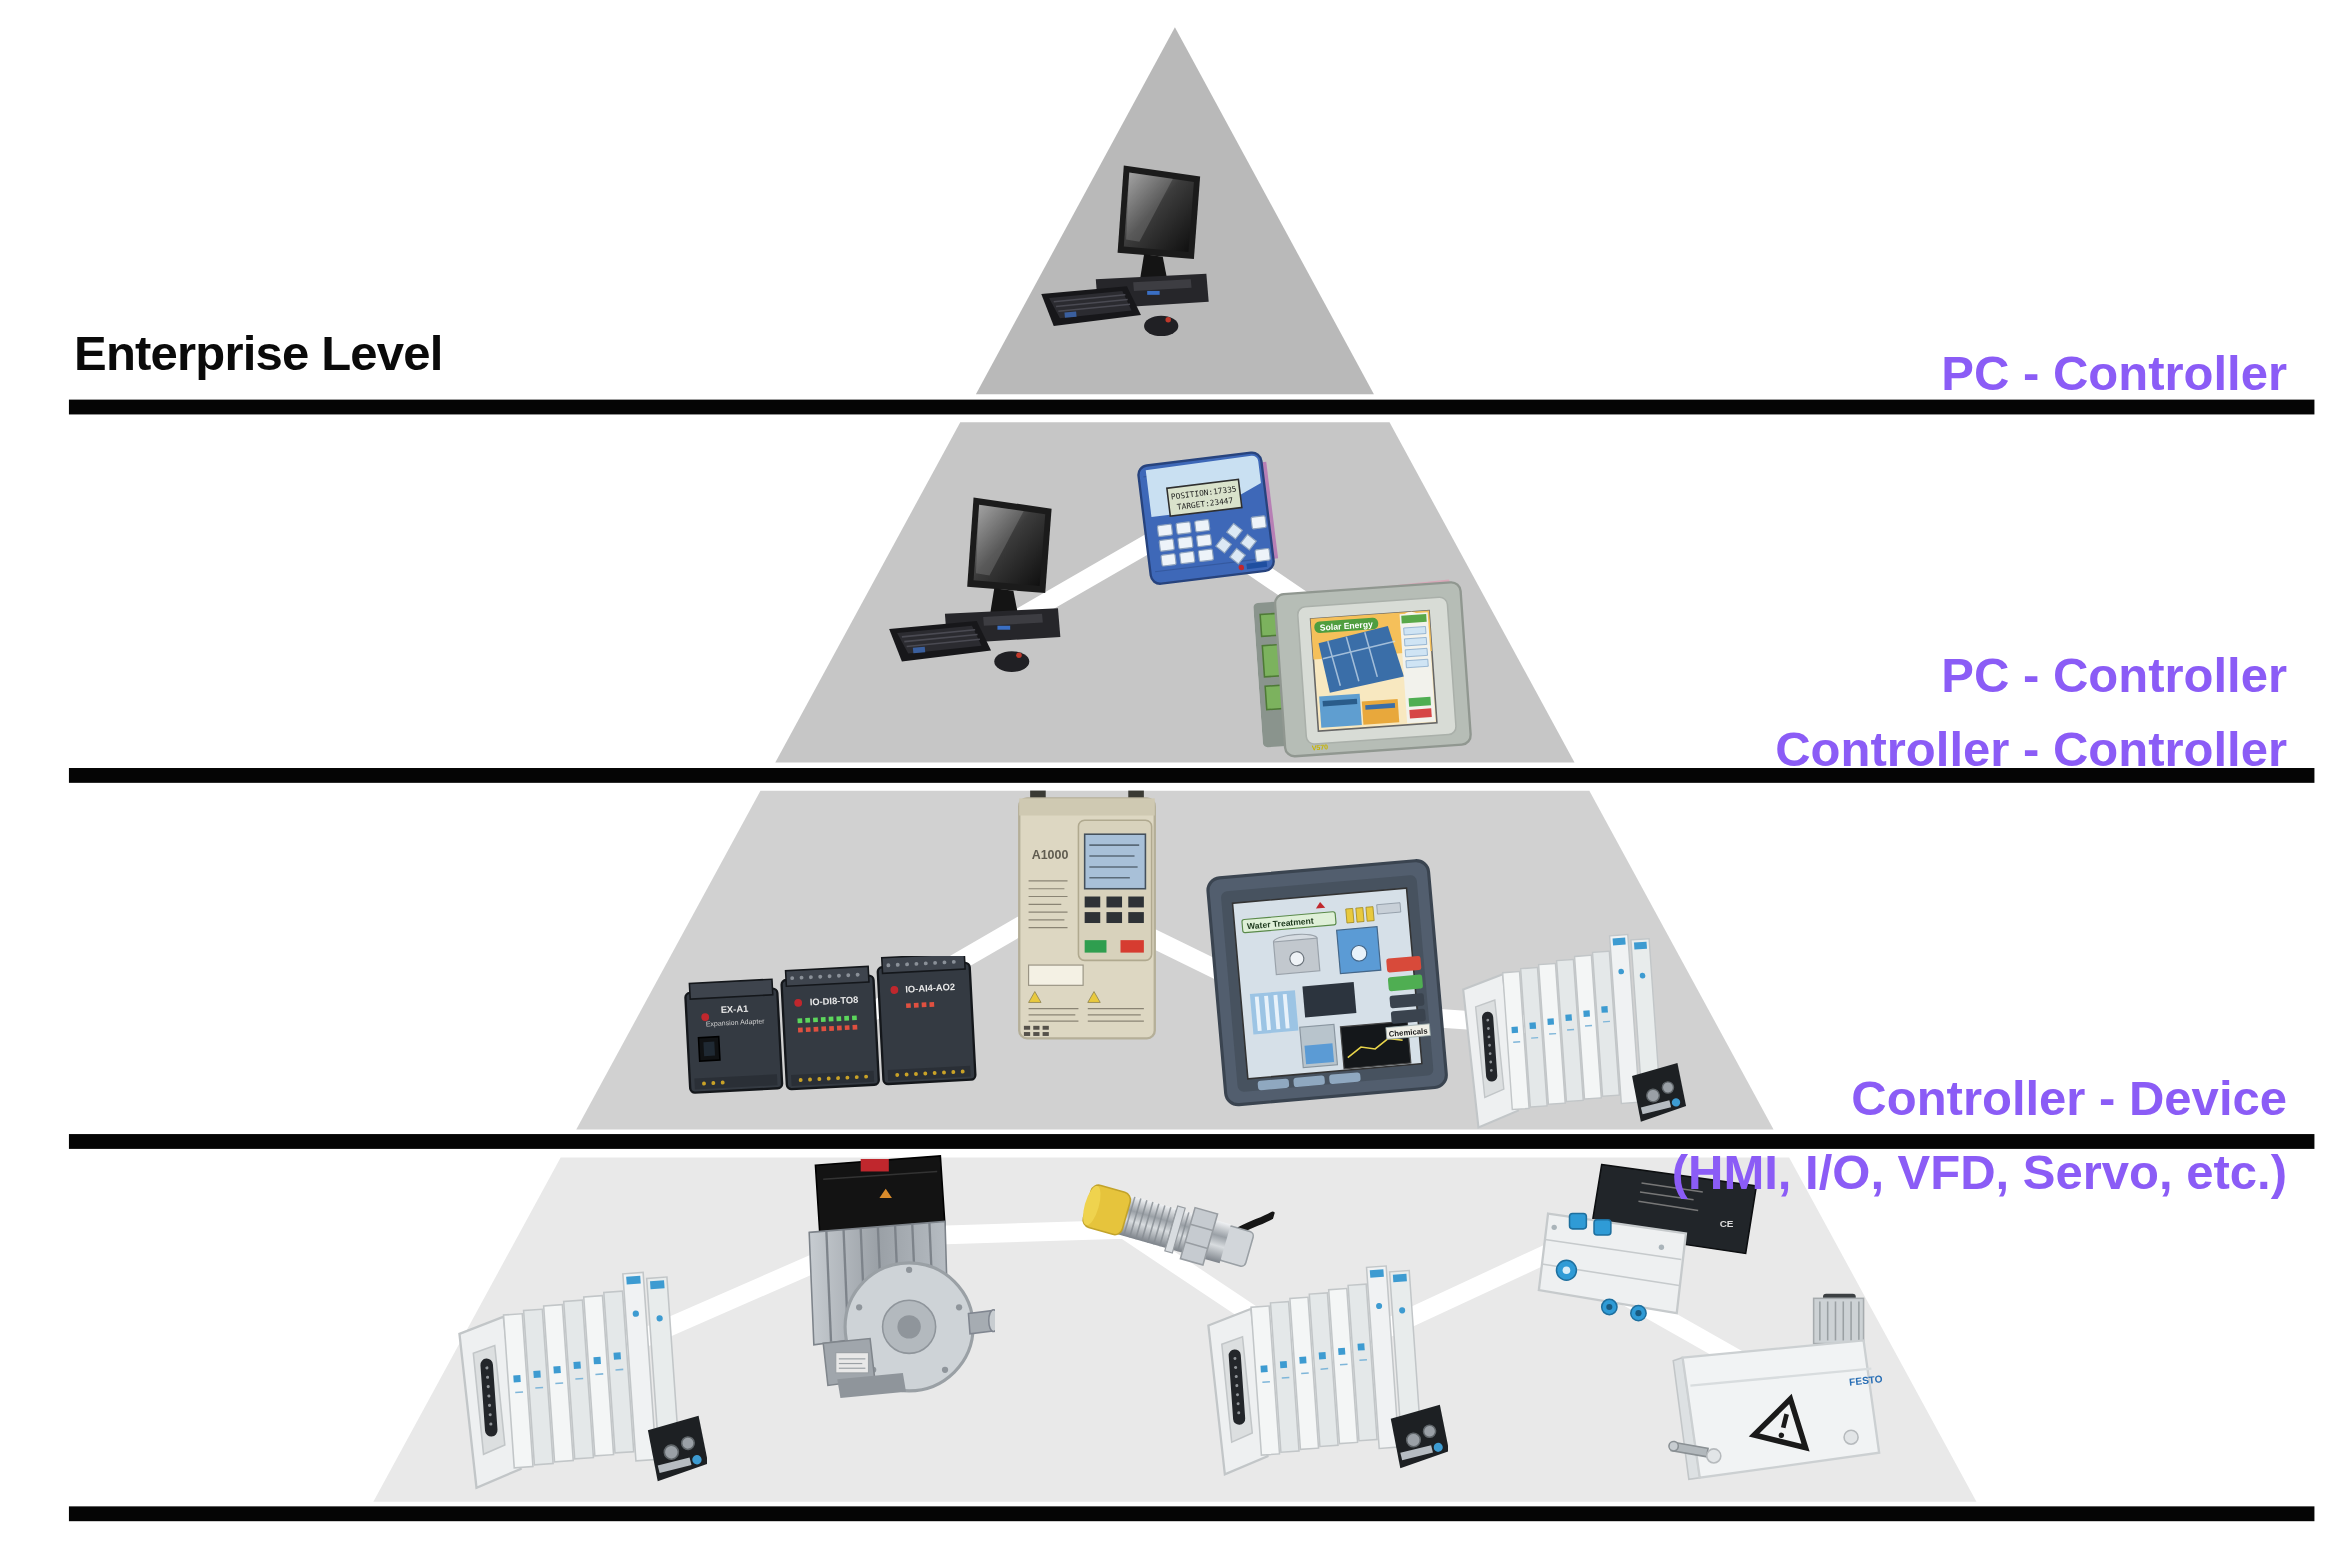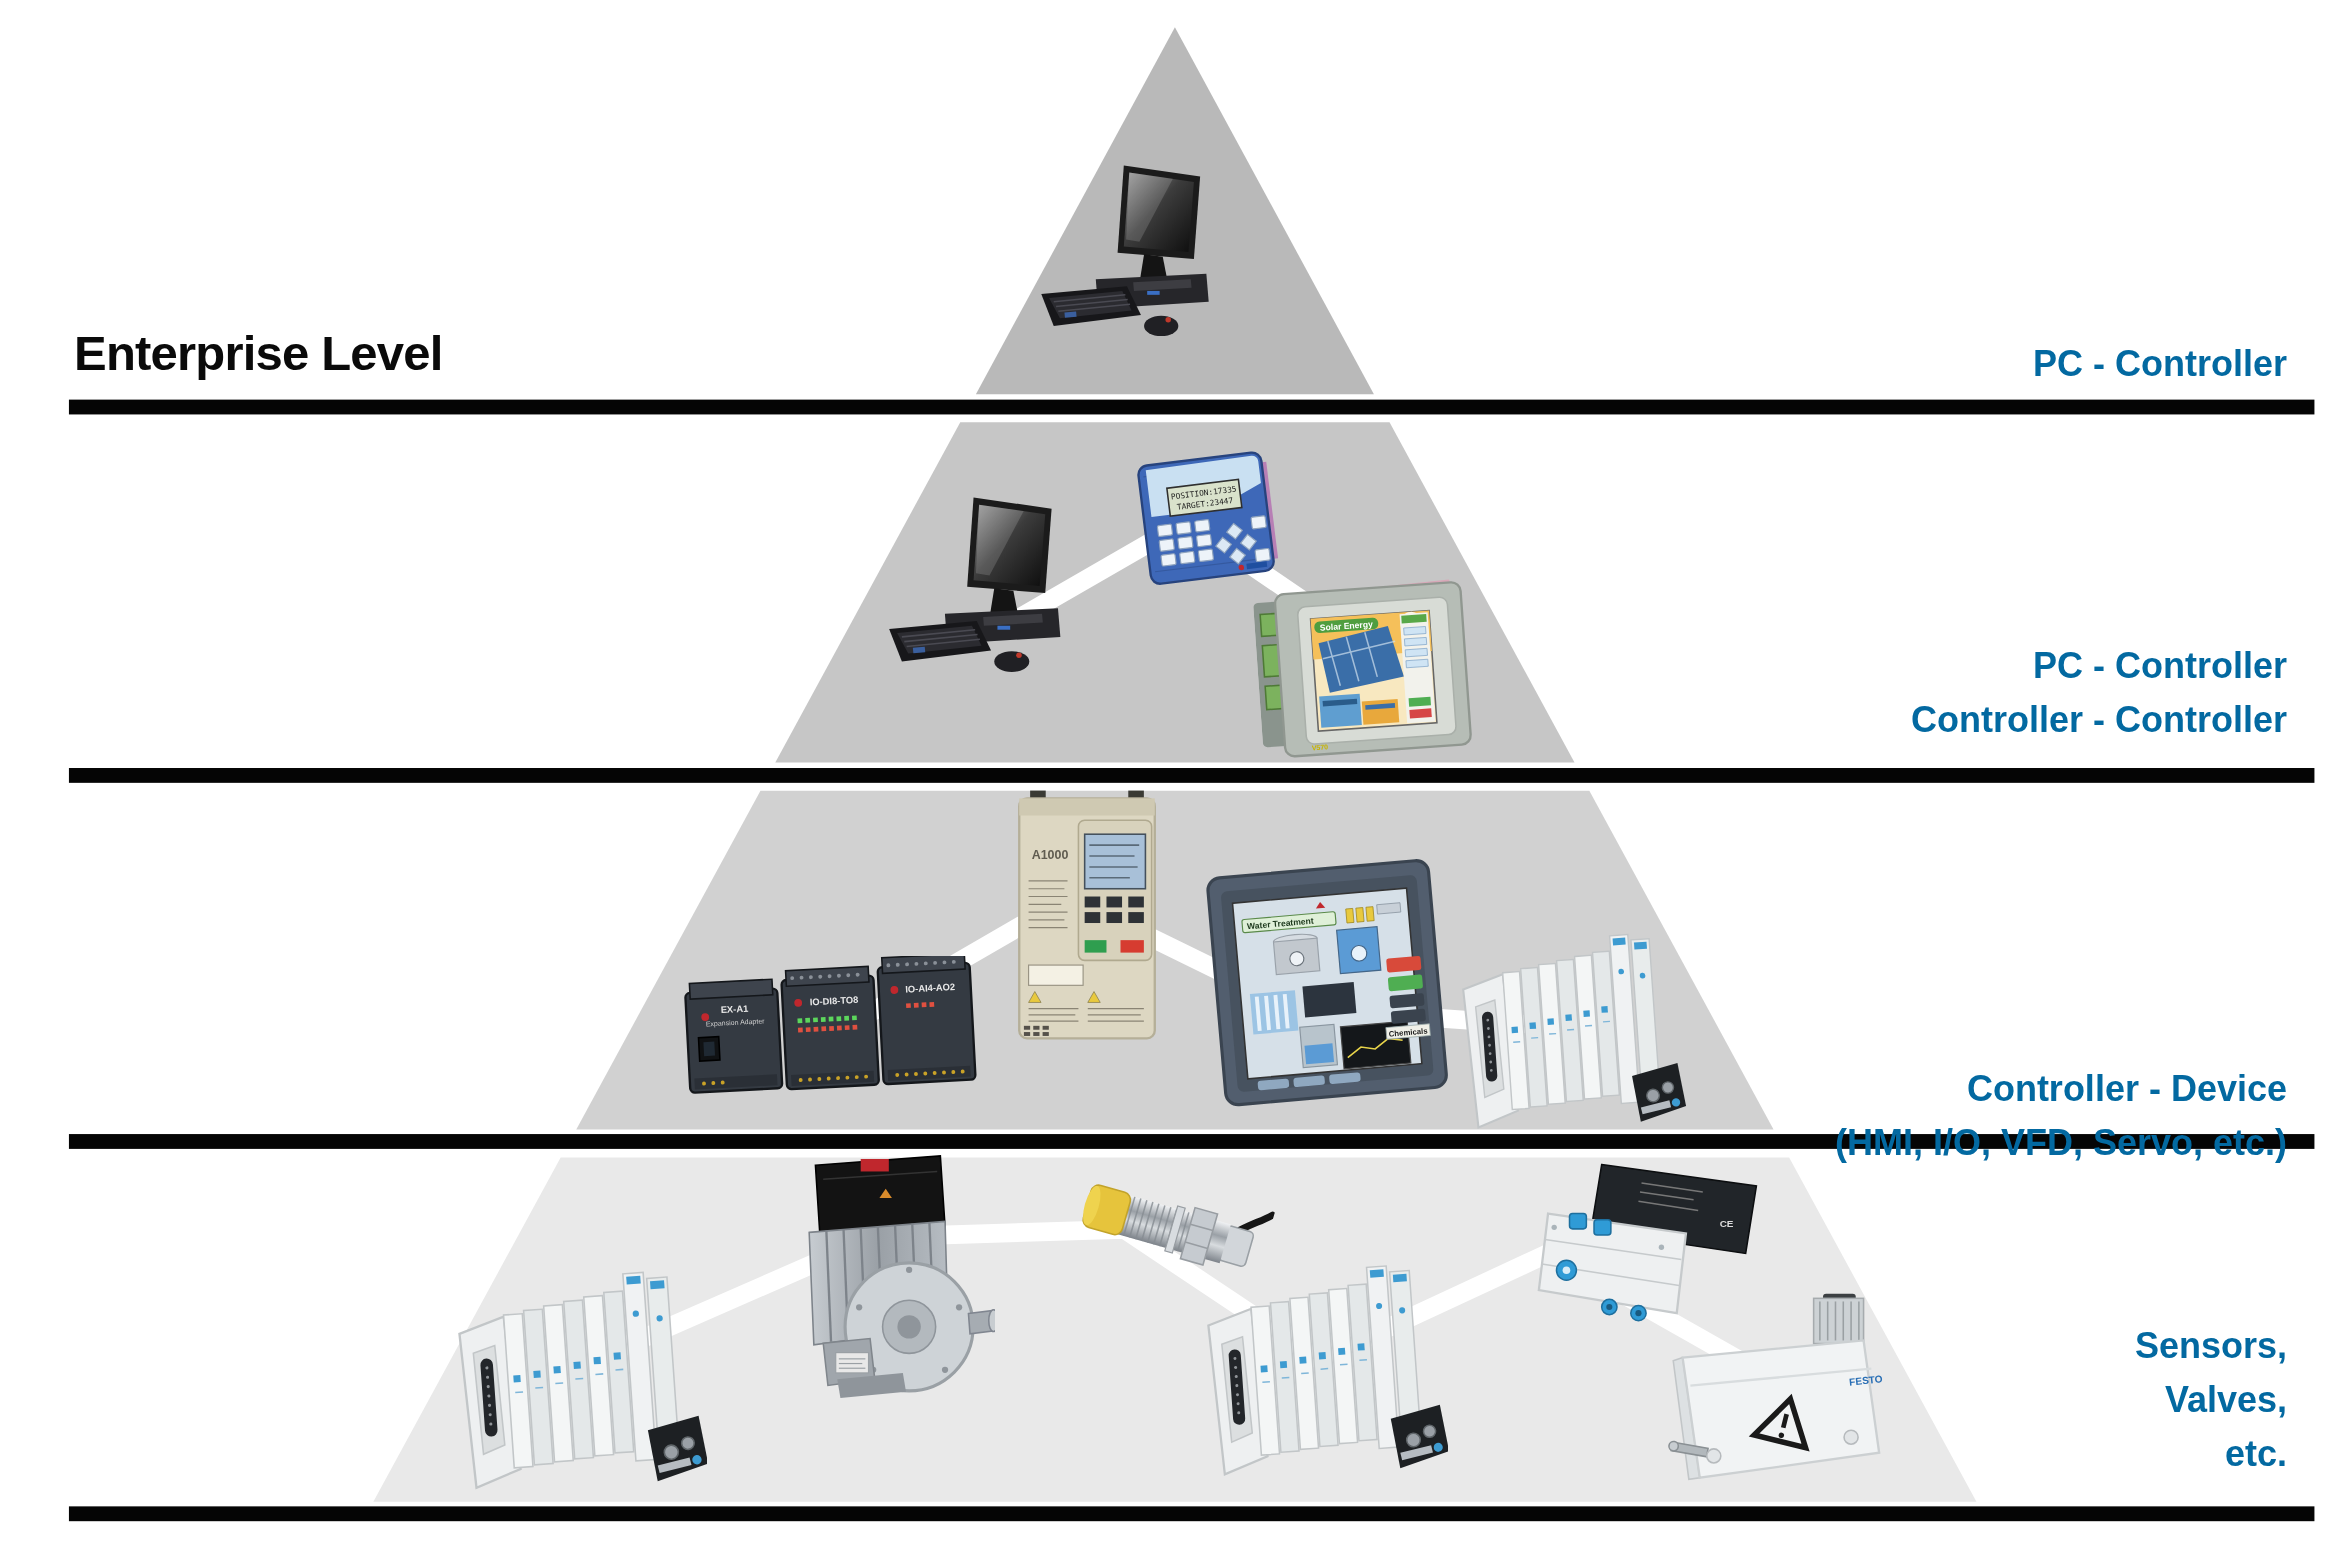--- a/index.html
+++ b/index.html
@@ -5,21 +5,21 @@
   html,body{margin:0;padding:0;background:#ffffff;}
   #canvas{position:relative;width:2342px;height:1561px;background:#ffffff;overflow:hidden;
           font-family:"Liberation Sans",sans-serif;}
   #pyramid-svg{position:absolute;left:0;top:0;z-index:1;}
   .dev{position:absolute;z-index:3;}
   .dev svg{display:block;width:100%;height:100%;}
   .lvl-label{position:absolute;z-index:5;font-weight:bold;font-size:49px;color:#0a0a0a;
              line-height:1.42;letter-spacing:-0.8px;white-space:nowrap;}
   .lvl-label span{display:block;}
   .rt-label{position:absolute;z-index:5;right:55px;text-align:right;font-weight:bold;
-            font-size:36px;color:#0369a1;line-height:1.5;white-space:nowrap;}
+            font-size:49px;color:#8b5cf6;line-height:1.5;white-space:nowrap;}
   .rt-label span{display:block;}
 </style>
 </head>
 <body>
 
 <div id="canvas">
 
   <svg id="pyramid-svg" width="2342" height="1561" viewBox="0 0 3000 2000">
     <defs>
       <linearGradient id="scrGrad" x1="0" y1="0" x2="1" y2="1">
@@ -575,20 +575,15 @@
     <span>PC - Controller</span>
   </div>
   <div class="rt-label" style="top:639px">
     <span>PC - Controller</span>
     <span>Controller - Controller</span>
   </div>
   <div class="rt-label" style="top:1062px">
     <span>Controller - Device</span>
     <span>(HMI, I/O, VFD, Servo, etc.)</span>
   </div>
-  <div class="rt-label" style="top:1319px">
-    <span>Sensors,</span>
-    <span>Valves,</span>
-    <span>etc.</span>
-  </div>
 
 </div>
 
 
 </body></html>

